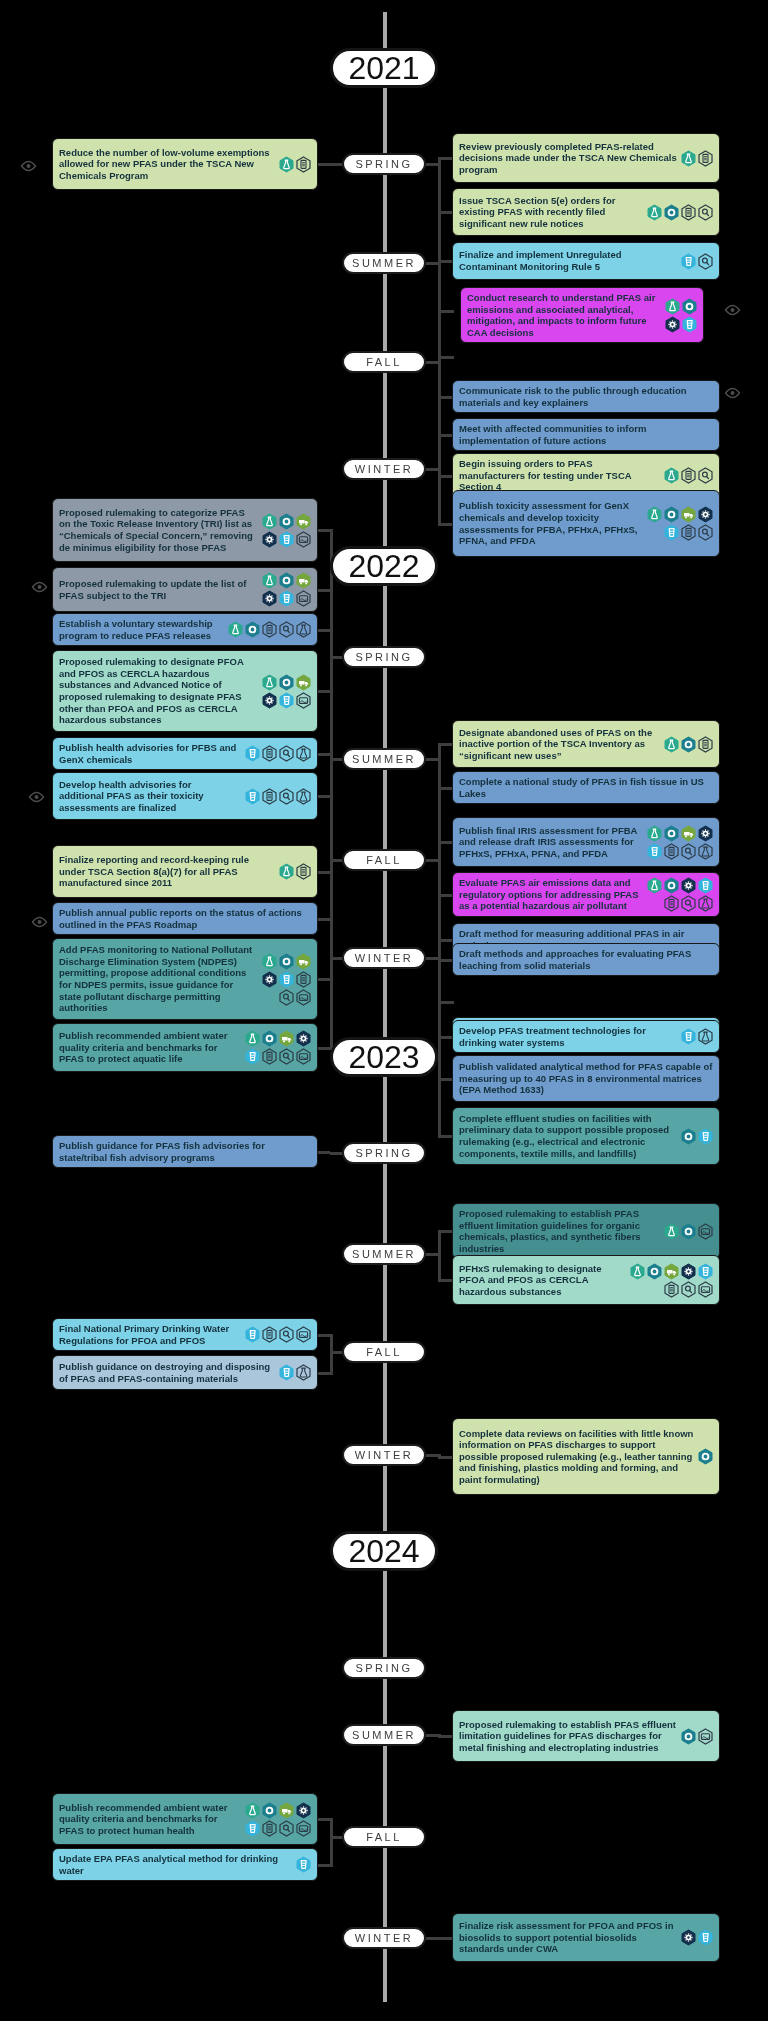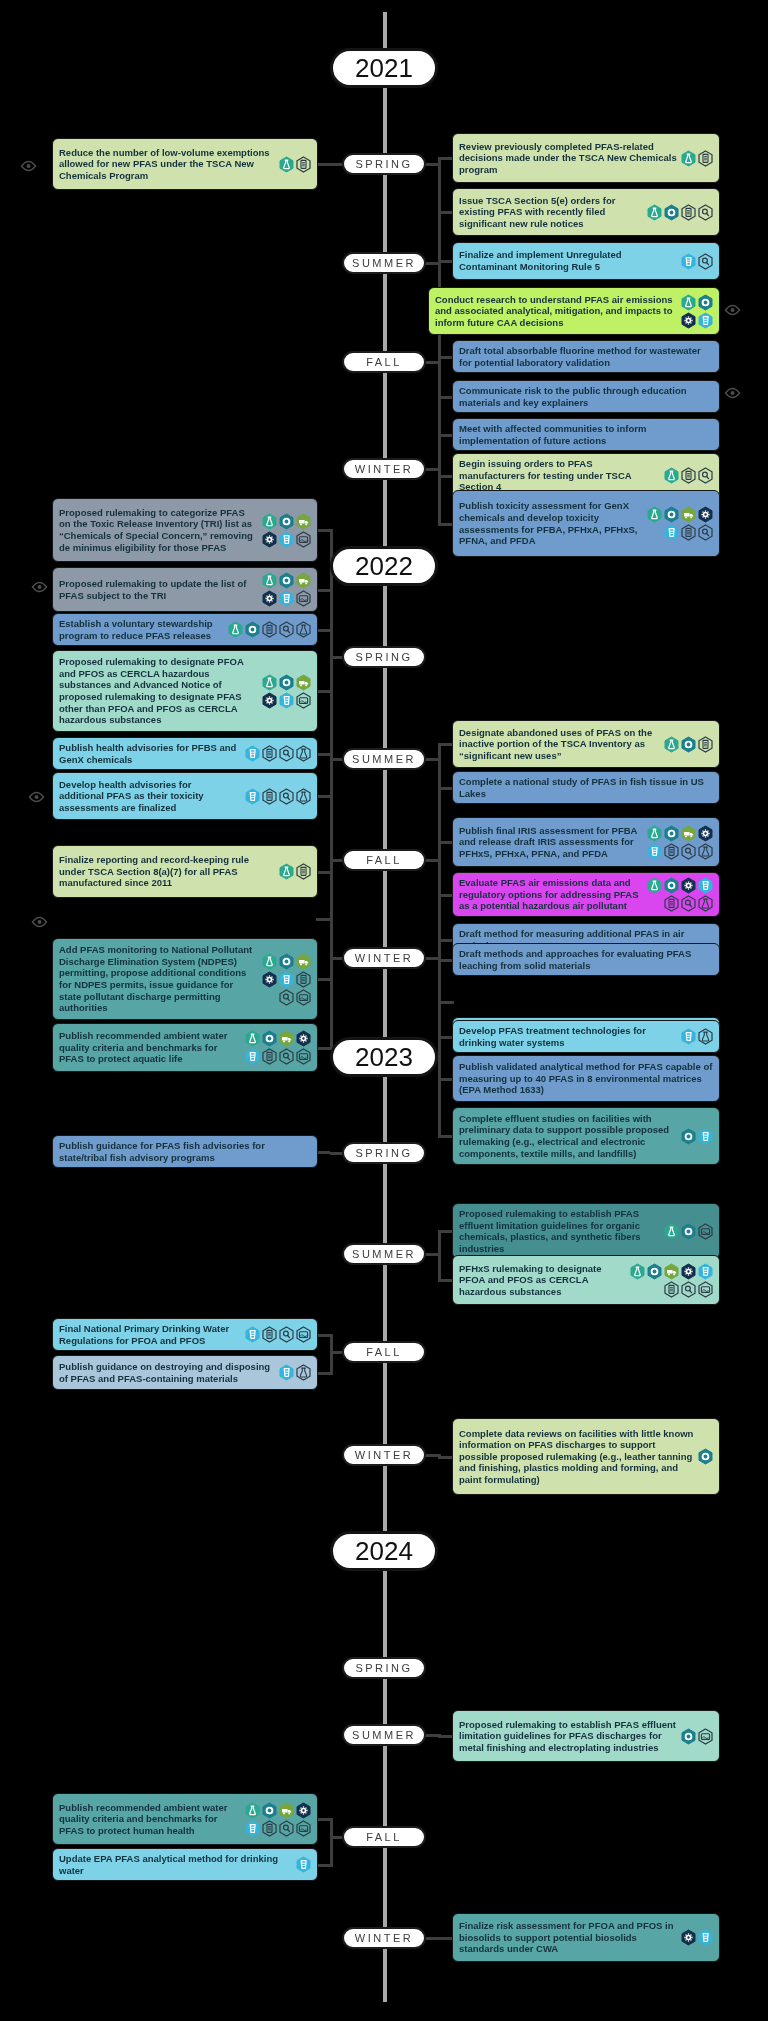--- a/index.html
+++ b/index.html
@@ -2,21 +2,21 @@
 <html><head>
 <meta charset="utf-8">
 <style>
   html,body{margin:0;padding:0;background:#000;}
   #stage{position:relative;width:768px;height:2021px;background:#000;overflow:hidden;
          font-family:"Liberation Sans",sans-serif;}
   .spine{position:absolute;left:383px;top:12px;width:4px;height:1990px;background:#a9a9a9;z-index:1;}
   .cline{position:absolute;background:#3e3e3e;z-index:2;}
   .year-pill{position:absolute;left:330px;width:108px;height:40px;background:#fff;border:3px solid #141414;
              border-radius:24px;display:flex;align-items:center;justify-content:center;
-             font-size:26px;color:#111;z-index:4;box-sizing:border-box;}
+             font-size:32px;color:#111;z-index:4;box-sizing:border-box;}
   .season-pill{position:absolute;left:342px;width:84px;height:22px;background:#fff;border:2px solid #1c1c1c;
              border-radius:13px;display:flex;align-items:center;justify-content:center;
              font-size:11px;letter-spacing:2.5px;color:#3c3c3c;z-index:4;box-sizing:border-box;}
   .tbox{position:absolute;border:1.5px solid #181818;border-radius:6px;box-sizing:border-box;
         padding:4px 6px;display:flex;align-items:center;gap:4px;z-index:3;}
   .tbox .txt{flex:1 1 auto;font-size:9.5px;line-height:1.22;color:#14313d;font-weight:700;}
   .tbox .icons{flex:0 0 auto;display:flex;flex-direction:column;align-items:flex-end;gap:1px;}
   .icon-row{display:flex;gap:2px;}
   .hexicon{display:block;}
   .margin-icon{position:absolute;z-index:2;opacity:.9;}
@@ -361,20 +361,23 @@
             <rect x="5" y="4.4" width="5" height="8" rx=".6" fill="none" stroke="#2b3b46" stroke-width="1.1"></rect>
             <g stroke="#2b3b46" stroke-width=".9">
               <line x1="6.1" y1="6.6" x2="8.9" y2="6.6"></line>
               <line x1="6.1" y1="8.2" x2="8.9" y2="8.2"></line>
               <line x1="6.1" y1="9.8" x2="8.9" y2="9.8"></line>
             </g>
           </svg>
         </div>
       </div>
     </div>
+    <div class="tbox" style="top: 902px; min-height: 33px; background: rgb(111, 156, 204); left: 52px; width: 266px;">
+      <div class="txt">Publish annual public reports on the status of actions outlined in the PFAS Roadmap</div>
+    </div>
     <div class="tbox" style="top: 938px; min-height: 82px; background: rgb(87, 165, 164); left: 52px; width: 266px;">
       <div class="txt">Add PFAS monitoring to National Pollutant Discharge Elimination System (NDPES) permitting, propose additional conditions for NDPES permits, issue guidance for state pollutant discharge permitting authorities</div>
       <div class="icons">
         <div class="icon-row">
           <svg class="hexicon" width="15" height="17" viewBox="0 0 15 17">
             <path d="M7.5 1 L14 4.75 V12.25 L7.5 16 L1 12.25 V4.75 Z" fill="#2aa98e" stroke="#2aa98e" stroke-width="1"></path>
             <path d="M6.1 4.1h2.8M6.7 4.3v1.9l-1.9 5.3a.9.9 0 0 0 .85 1.2h3.7a.9.9 0 0 0 .85-1.2L8.3 6.2V4.3" fill="none" stroke="#ffffff" stroke-width="1.2" stroke-linecap="round"></path>
           </svg>
           <svg class="hexicon" width="15" height="17" viewBox="0 0 15 17">
             <path d="M7.5 1 L14 4.75 V12.25 L7.5 16 L1 12.25 V4.75 Z" fill="#1b7f8e" stroke="#1b7f8e" stroke-width="1"></path>
@@ -684,21 +687,21 @@
             <line x1="5.8" y1="9.4" x2="9.5" y2="9.4" stroke="#ffffff" stroke-width="1"></line>
           </svg>
           <svg class="hexicon" width="15" height="17" viewBox="0 0 15 17">
             <path d="M7.5 1 L14 4.75 V12.25 L7.5 16 L1 12.25 V4.75 Z" fill="none" stroke="#2b3b46" stroke-width="1.2"></path>
             <circle cx="6.9" cy="7.6" r="2.4" fill="none" stroke="#2b3b46" stroke-width="1.2"></circle>
             <line x1="8.6" y1="9.5" x2="10.5" y2="11.6" stroke="#2b3b46" stroke-width="1.3" stroke-linecap="round"></line>
           </svg>
         </div>
       </div>
     </div>
-    <div class="tbox" style="top: 287px; min-height: 48px; background: #bef264; left: 428px; width: 292px;">
+    <div class="tbox" style="top: 287px; min-height: 48px; background: #d946ef; left: 460px; width: 244px;">
       <div class="txt">Conduct research to understand PFAS air emissions and associated analytical, mitigation, and impacts to inform future CAA decisions</div>
       <div class="icons">
         <div class="icon-row">
           <svg class="hexicon" width="15" height="17" viewBox="0 0 15 17">
             <path d="M7.5 1 L14 4.75 V12.25 L7.5 16 L1 12.25 V4.75 Z" fill="#2aa98e" stroke="#2aa98e" stroke-width="1"></path>
             <path d="M6.1 4.1h2.8M6.7 4.3v1.9l-1.9 5.3a.9.9 0 0 0 .85 1.2h3.7a.9.9 0 0 0 .85-1.2L8.3 6.2V4.3" fill="none" stroke="#ffffff" stroke-width="1.2" stroke-linecap="round"></path>
           </svg>
           <svg class="hexicon" width="15" height="17" viewBox="0 0 15 17">
             <path d="M7.5 1 L14 4.75 V12.25 L7.5 16 L1 12.25 V4.75 Z" fill="#1b7f8e" stroke="#1b7f8e" stroke-width="1"></path>
             <circle cx="7.5" cy="8.5" r="2.9" fill="none" stroke="#ffffff" stroke-width="1.9"></circle>
@@ -720,23 +723,20 @@
             </g>
           </svg>
           <svg class="hexicon" width="15" height="17" viewBox="0 0 15 17">
             <path d="M7.5 1 L14 4.75 V12.25 L7.5 16 L1 12.25 V4.75 Z" fill="#35b4dc" stroke="#35b4dc" stroke-width="1"></path>
             <path d="M5.2 4.7h4.9l-.7 7.6H5.9z" fill="none" stroke="#ffffff" stroke-width="1.2" stroke-linejoin="round"></path>
             <line x1="5.6" y1="7.2" x2="9.7" y2="7.2" stroke="#ffffff" stroke-width="1"></line>
             <line x1="5.8" y1="9.4" x2="9.5" y2="9.4" stroke="#ffffff" stroke-width="1"></line>
           </svg>
         </div>
       </div>
-    </div>
-    <div class="tbox" style="top: 340px; min-height: 32px; background: rgb(111, 156, 204); left: 452px; width: 268px;">
-      <div class="txt">Draft total absorbable fluorine method for wastewater for potential laboratory validation</div>
     </div>
     <div class="tbox" style="top: 380px; min-height: 32px; background: rgb(111, 156, 204); left: 452px; width: 268px;">
       <div class="txt">Communicate risk to the public through education materials and key explainers</div>
     </div>
     <div class="tbox" style="top: 418px; min-height: 32px; background: rgb(111, 156, 204); left: 452px; width: 268px;">
       <div class="txt">Meet with affected communities to inform implementation of future actions</div>
     </div>
     <div class="tbox" style="top: 453px; min-height: 32px; background: rgb(207, 226, 173); left: 452px; width: 268px;">
       <div class="txt">Begin issuing orders to PFAS manufacturers for testing under TSCA Section 4</div>
       <div class="icons">

